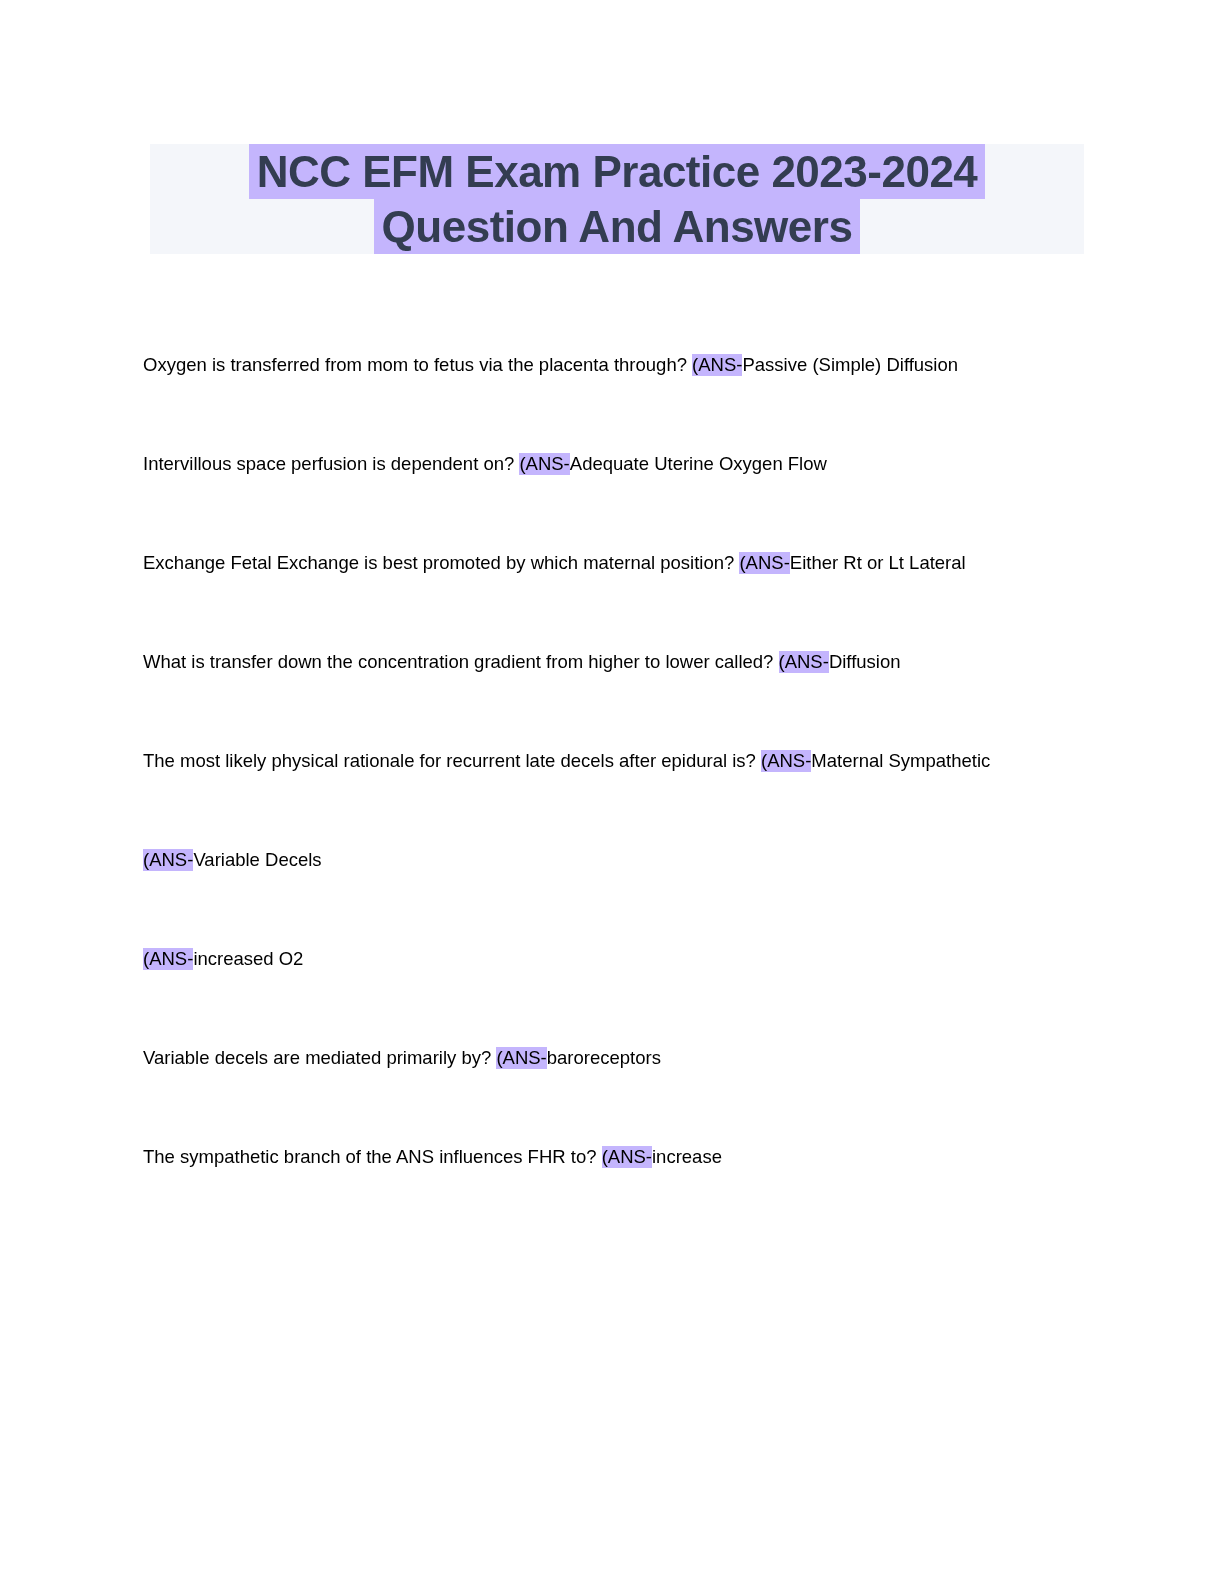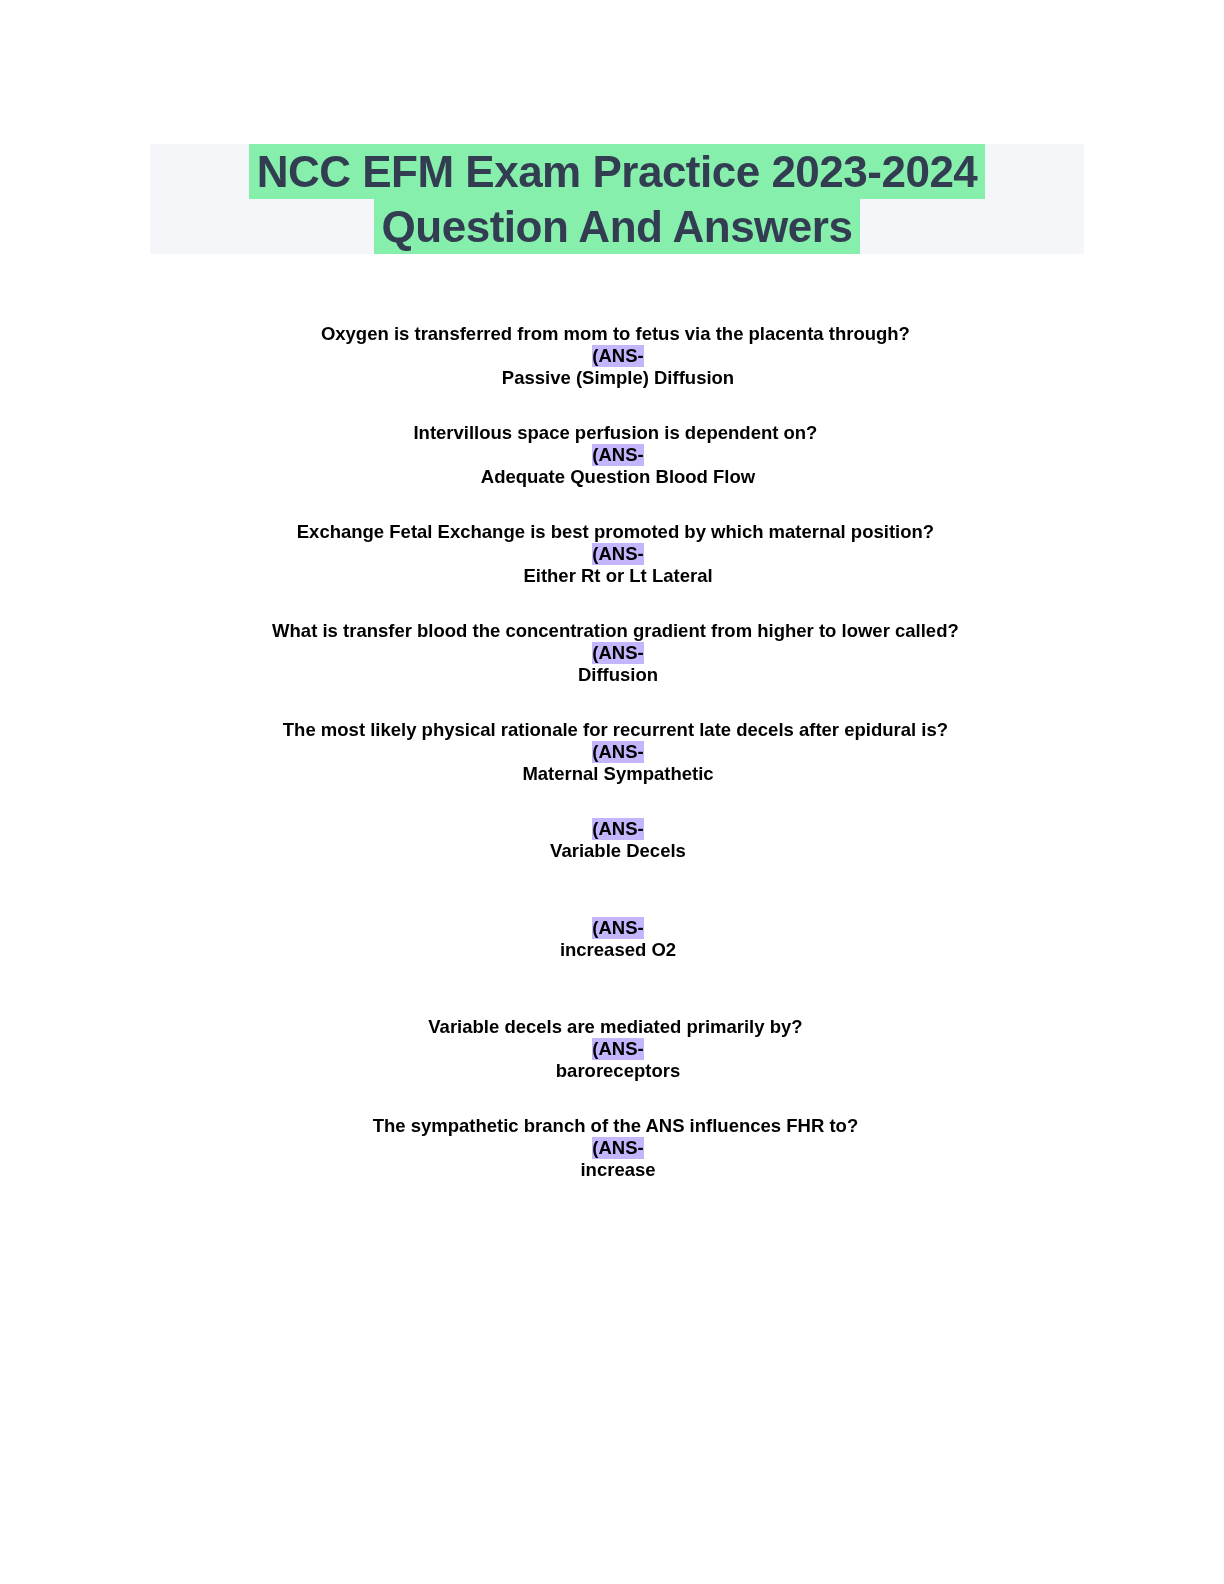--- a/index.html
+++ b/index.html
@@ -28,21 +28,21 @@
     background: #f4f6fa;
     display: flex;
     flex-direction: column;
     align-items: center;
     justify-content: center;
   }
   .title-line {
     display: inline-block;
     height: 55px;
     line-height: 55px;
-    background: #86efac;
+    background: #c4b5fd;
     padding: 0 8px;
     font-size: 44px;
     font-weight: bold;
     color: #333d51;
     white-space: nowrap;
     letter-spacing: -0.5px;
   }
   .qa-list {
     position: absolute;
     left: 143px;
@@ -51,23 +51,22 @@
   }
   .para {
     margin: 0 0 15px 0;
   }
   .line {
     height: 84px;
     display: flex;
     align-items: center;
     white-space: pre;
     font-size: 18.5px;
-    font-weight: bold;
+    font-weight: normal;
     color: #000000;
-    flex-direction: column;
   }
   .seg { display: inline; }
   .ans-hl {
     background: #c4b5fd;
   }
 </style>
 </head>
 <body>
 
 <div class="page">
@@ -75,27 +74,27 @@
   <div class="header-band">
     <span class="title-line">NCC EFM Exam Practice 2023-2024</span>
     <span class="title-line">Question And Answers</span>
   </div>
 
   <div class="qa-list">
       <div class="para">
         <div class="line"><span class="seg">Oxygen is transferred from mom to fetus via the placenta through? </span><span class="seg ans-hl">(ANS-</span><span class="seg">Passive (Simple) Diffusion</span></div>
       </div>
       <div class="para">
-        <div class="line"><span class="seg">Intervillous space perfusion is dependent on? </span><span class="seg ans-hl">(ANS-</span><span class="seg">Adequate Question Blood Flow</span></div>
+        <div class="line"><span class="seg">Intervillous space perfusion is dependent on? </span><span class="seg ans-hl">(ANS-</span><span class="seg">Adequate Uterine Oxygen Flow</span></div>
       </div>
       <div class="para">
         <div class="line"><span class="seg">Exchange Fetal Exchange is best promoted by which maternal position? </span><span class="seg ans-hl">(ANS-</span><span class="seg">Either Rt or Lt Lateral</span></div>
       </div>
       <div class="para">
-        <div class="line"><span class="seg">What is transfer blood the concentration gradient from higher to lower called? </span><span class="seg ans-hl">(ANS-</span><span class="seg">Diffusion</span></div>
+        <div class="line"><span class="seg">What is transfer down the concentration gradient from higher to lower called? </span><span class="seg ans-hl">(ANS-</span><span class="seg">Diffusion</span></div>
       </div>
       <div class="para">
         <div class="line"><span class="seg">The most likely physical rationale for recurrent late decels after epidural is? </span><span class="seg ans-hl">(ANS-</span><span class="seg">Maternal Sympathetic</span></div>
       </div>
       <div class="para">
         <div class="line"><span class="seg ans-hl">(ANS-</span><span class="seg">Variable Decels</span></div>
       </div>
       <div class="para">
         <div class="line"><span class="seg ans-hl">(ANS-</span><span class="seg">increased O2</span></div>
       </div>

